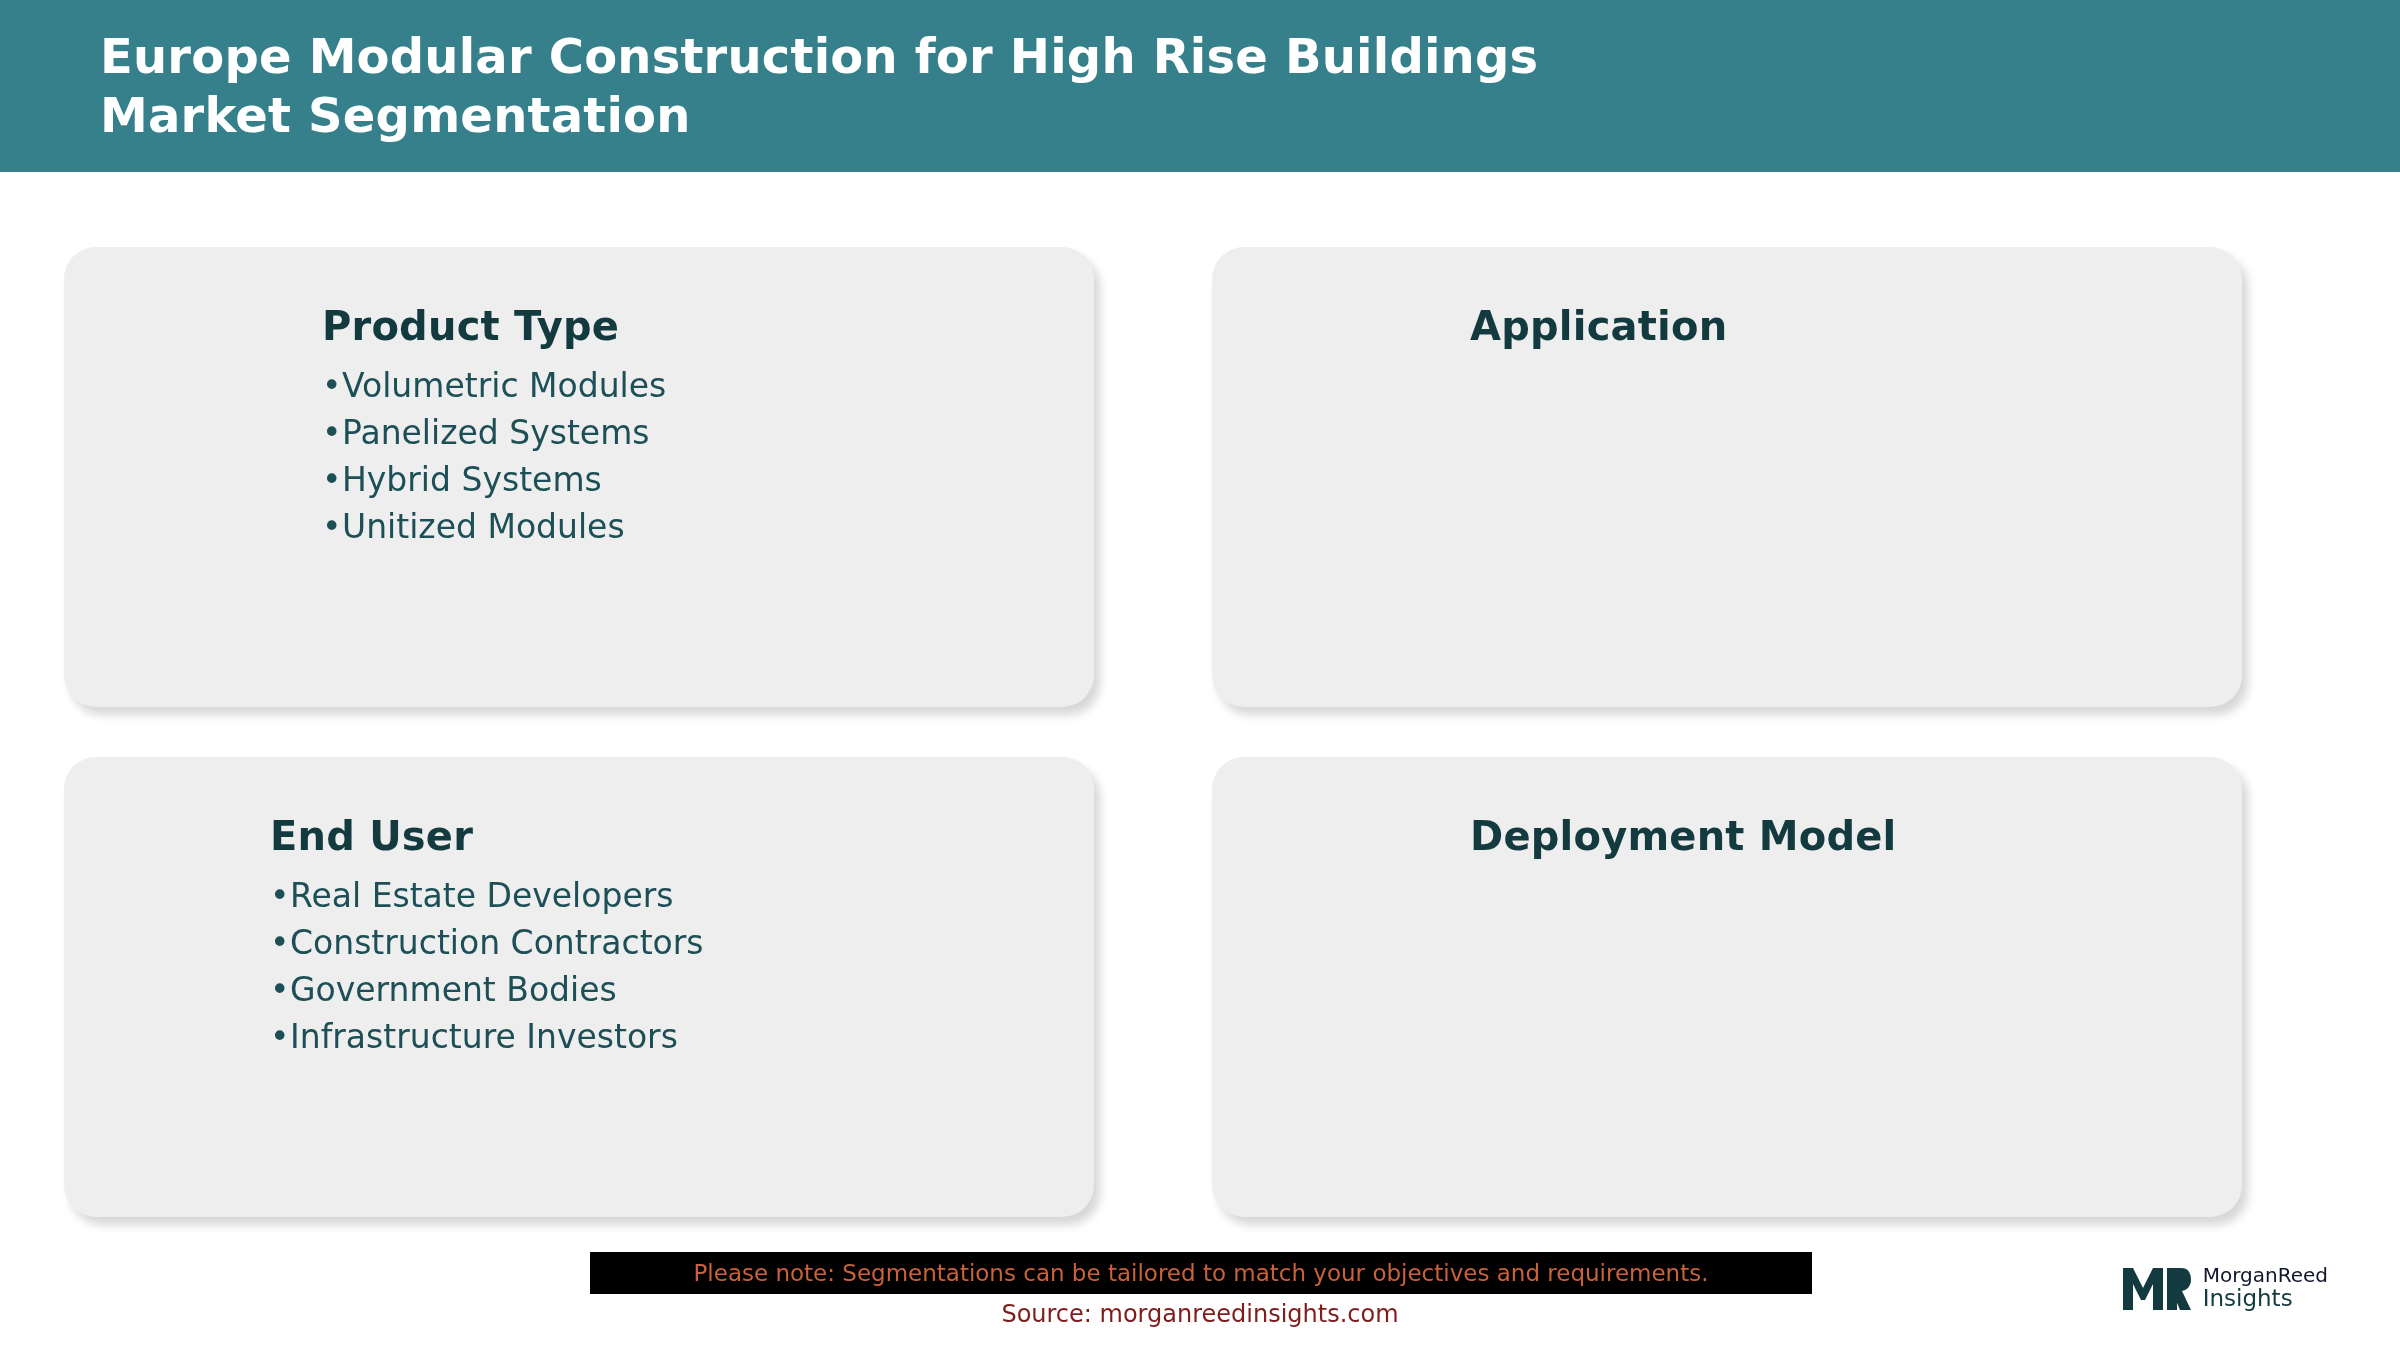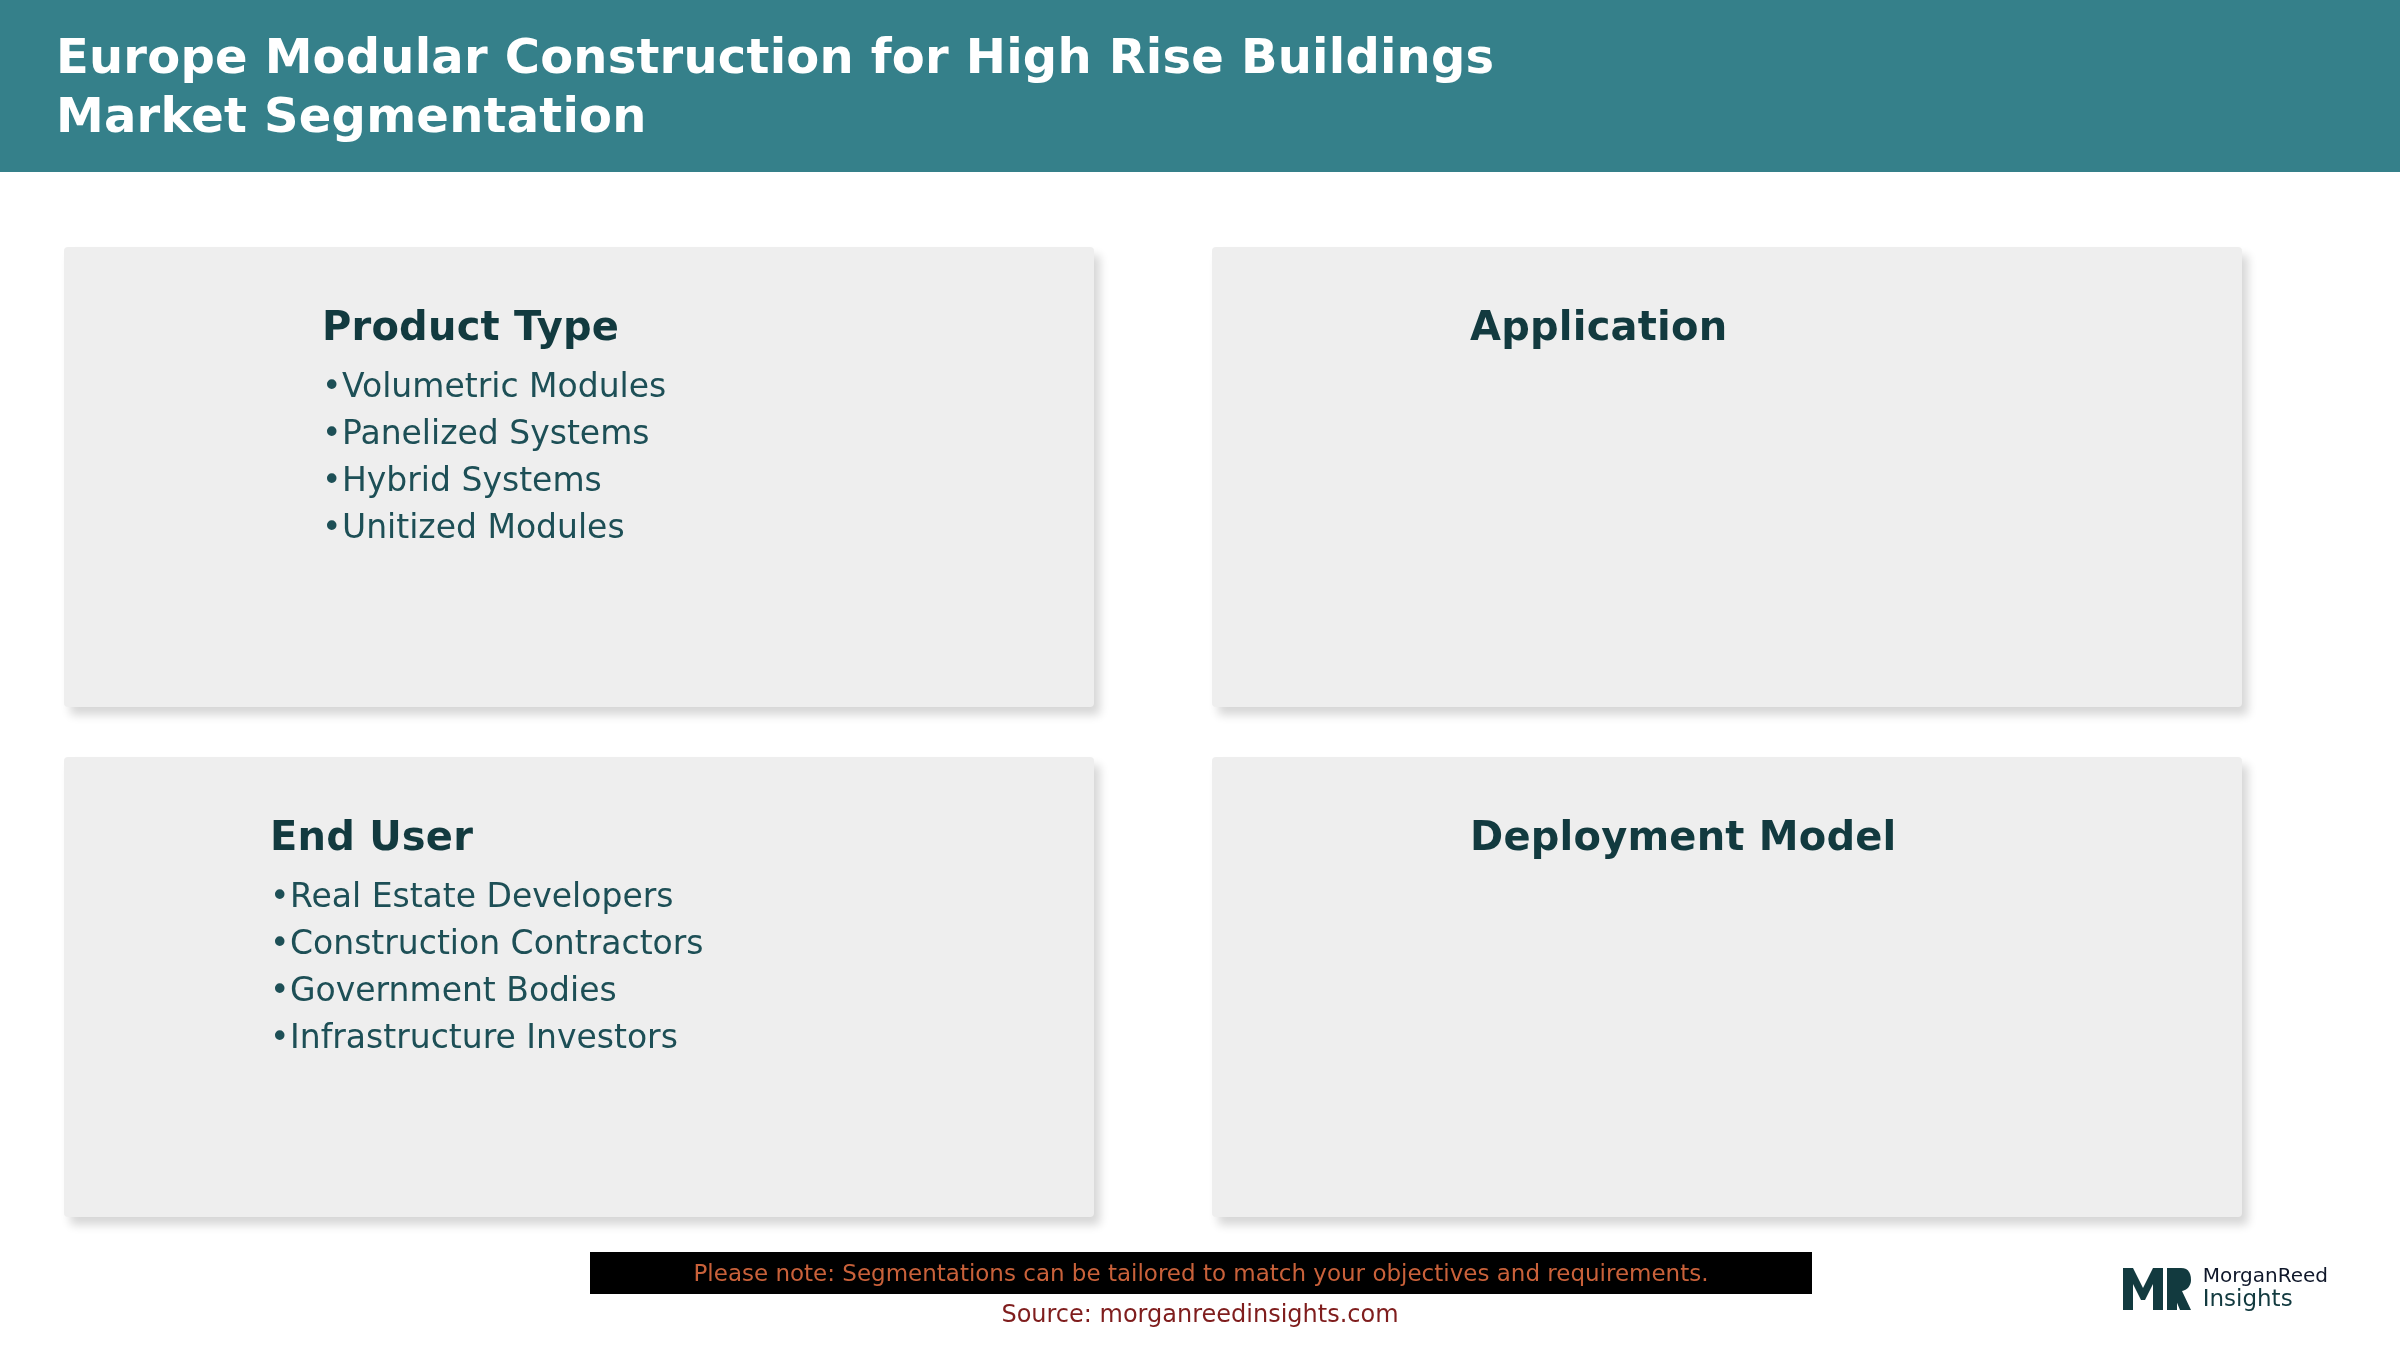--- a/index.html
+++ b/index.html
@@ -25,35 +25,35 @@
     background: #35808a;
     display: flex;
     align-items: center;
   }
   .header-title {
     color: #ffffff;
     font-size: 48px;
     font-weight: bold;
     line-height: 1.22;
     letter-spacing: 0.2px;
-    padding-left: 56px;
+    padding-left: 100px;
     padding-right: 180px;
     max-width: 1820px;
   }
   .cards {
     position: absolute;
     left: 0;
     top: 172px;
     width: 2400px;
     height: 1060px;
   }
   .card {
     position: absolute;
     background: #eeeeee;
-    border-radius: 4px;
+    border-radius: 32px;
     box-shadow: 6px 8px 10px rgba(0,0,0,0.16);
     padding: 56px 64px 40px 64px;
   }
   .card-1 { left: 64px;   top: 75px;  width: 1030px; height: 460px; }
   .card-2 { left: 1212px; top: 75px;  width: 1030px; height: 460px; }
   .card-3 { left: 64px;   top: 585px; width: 1030px; height: 460px; padding-left: 12px; }
   .card-4 { left: 1212px; top: 585px; width: 1030px; height: 460px; }
   .card-inner {
     padding-left: 194px;
   }

